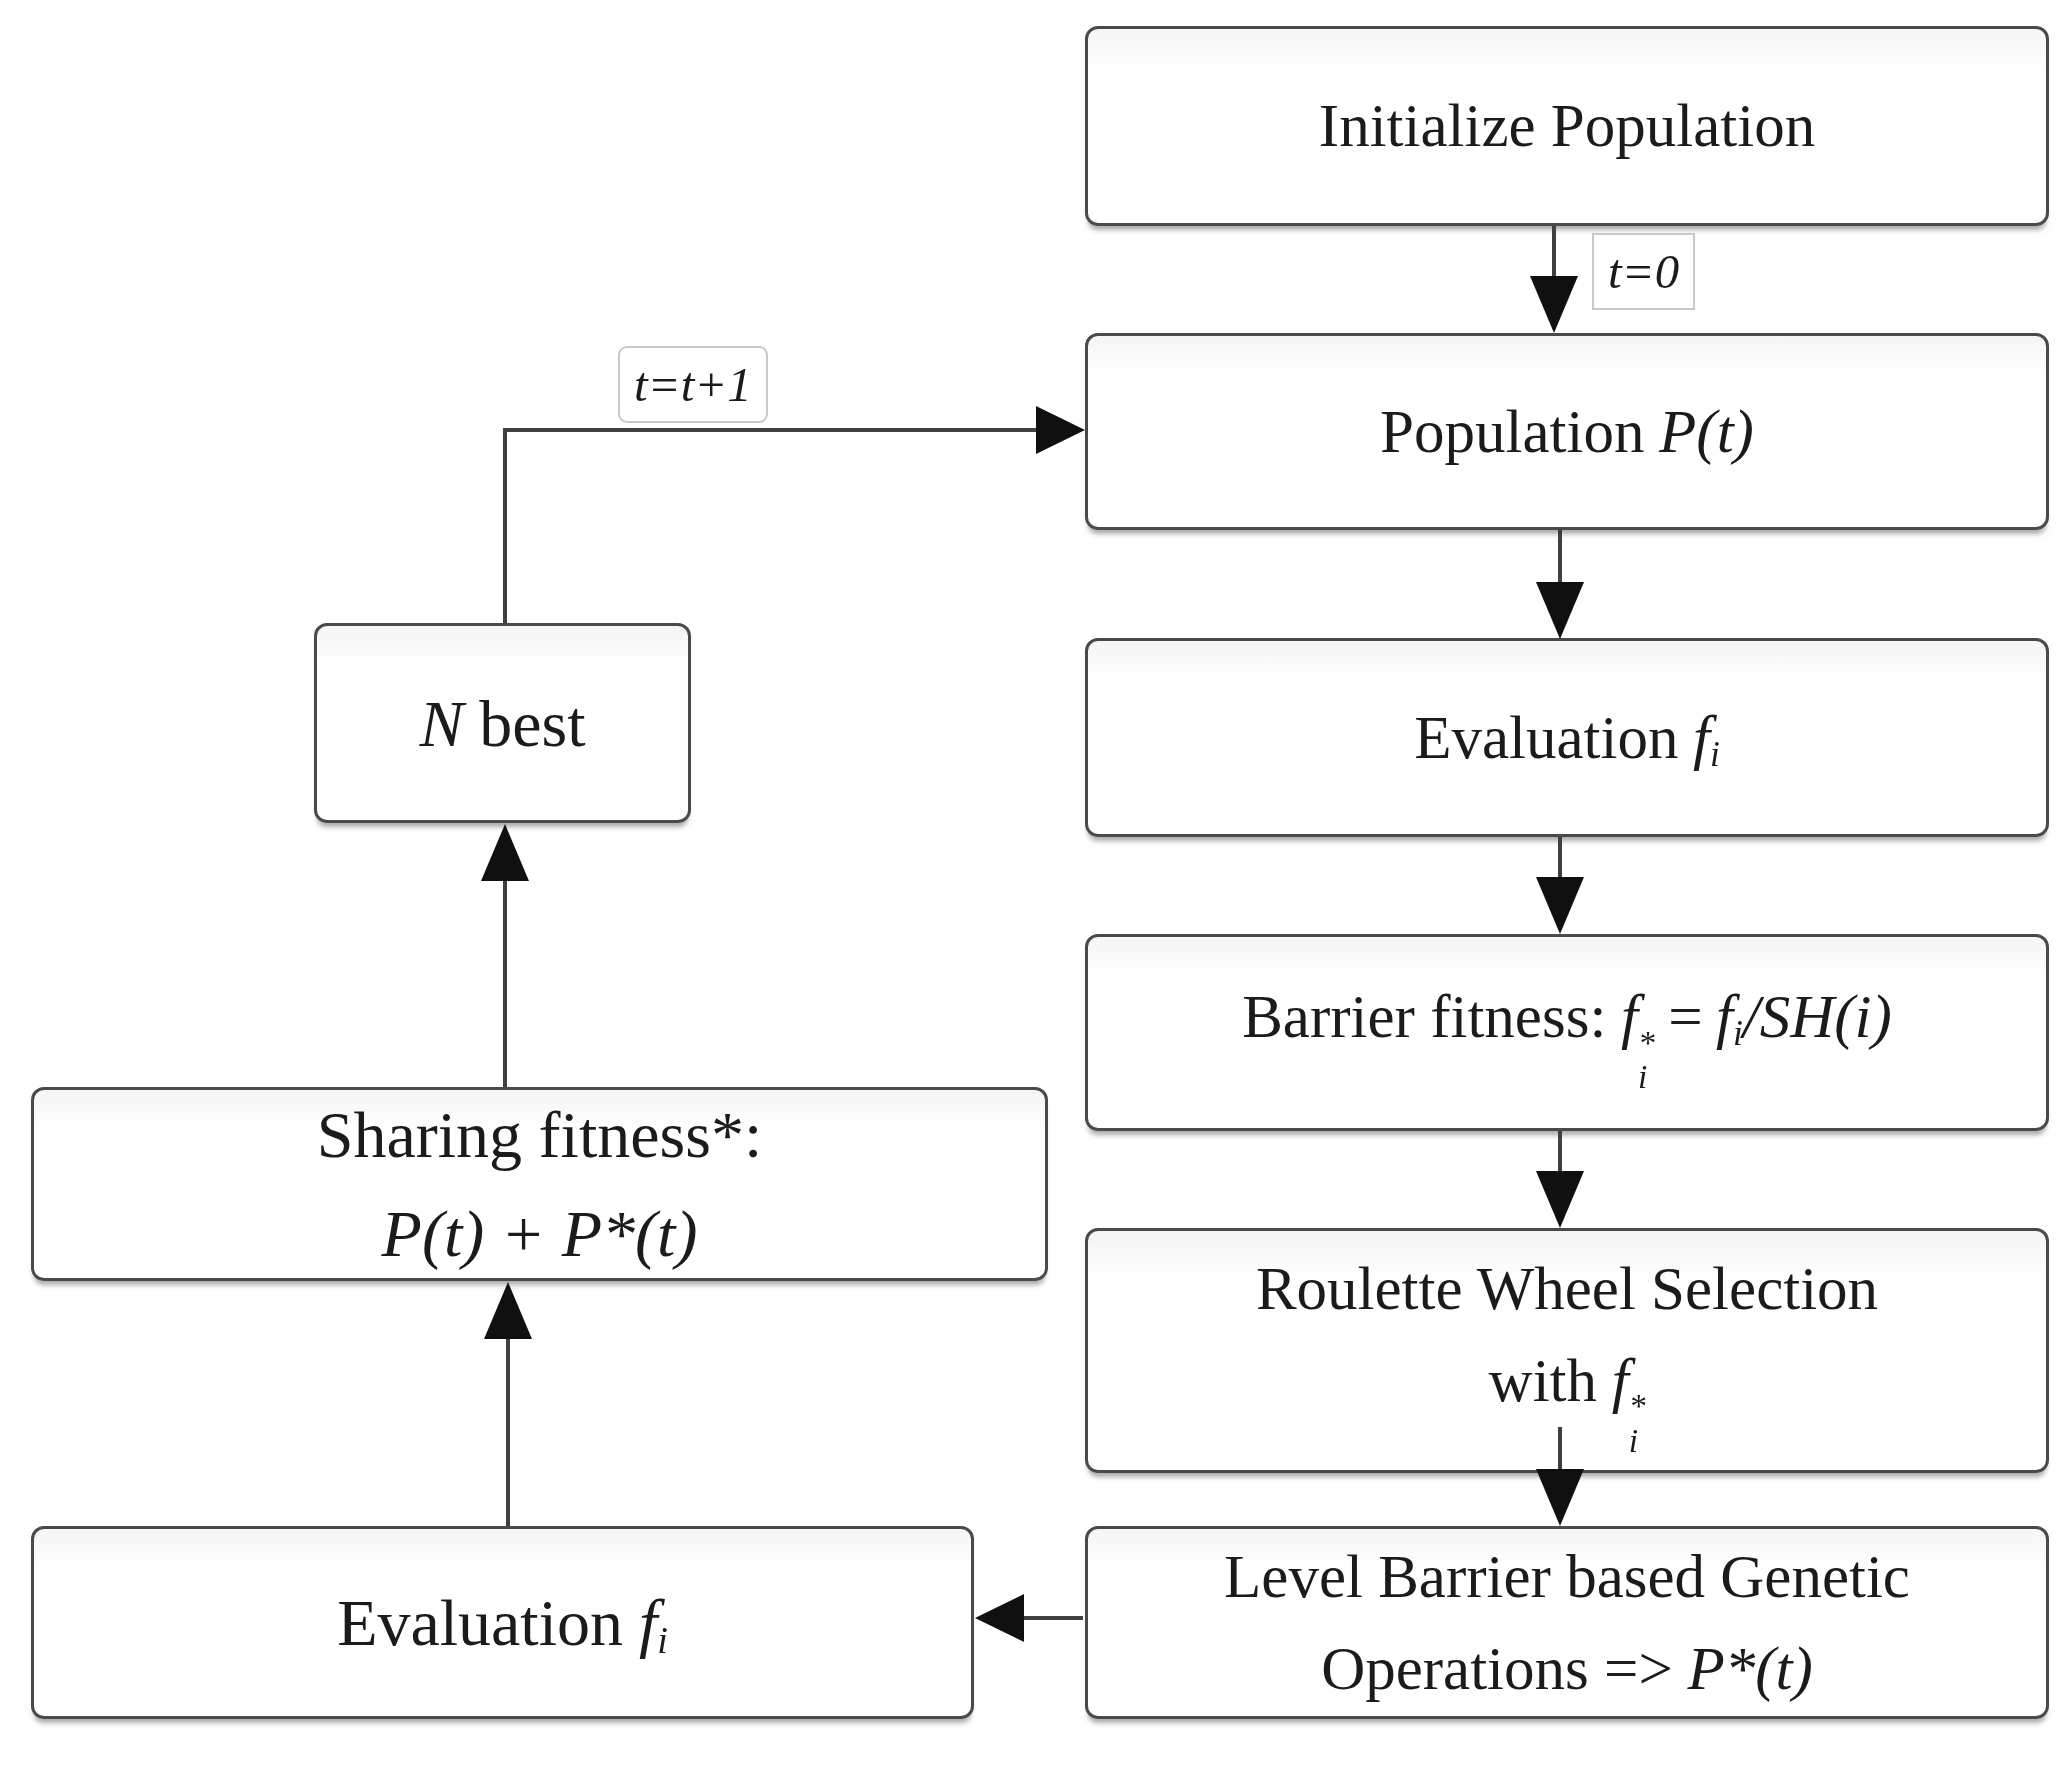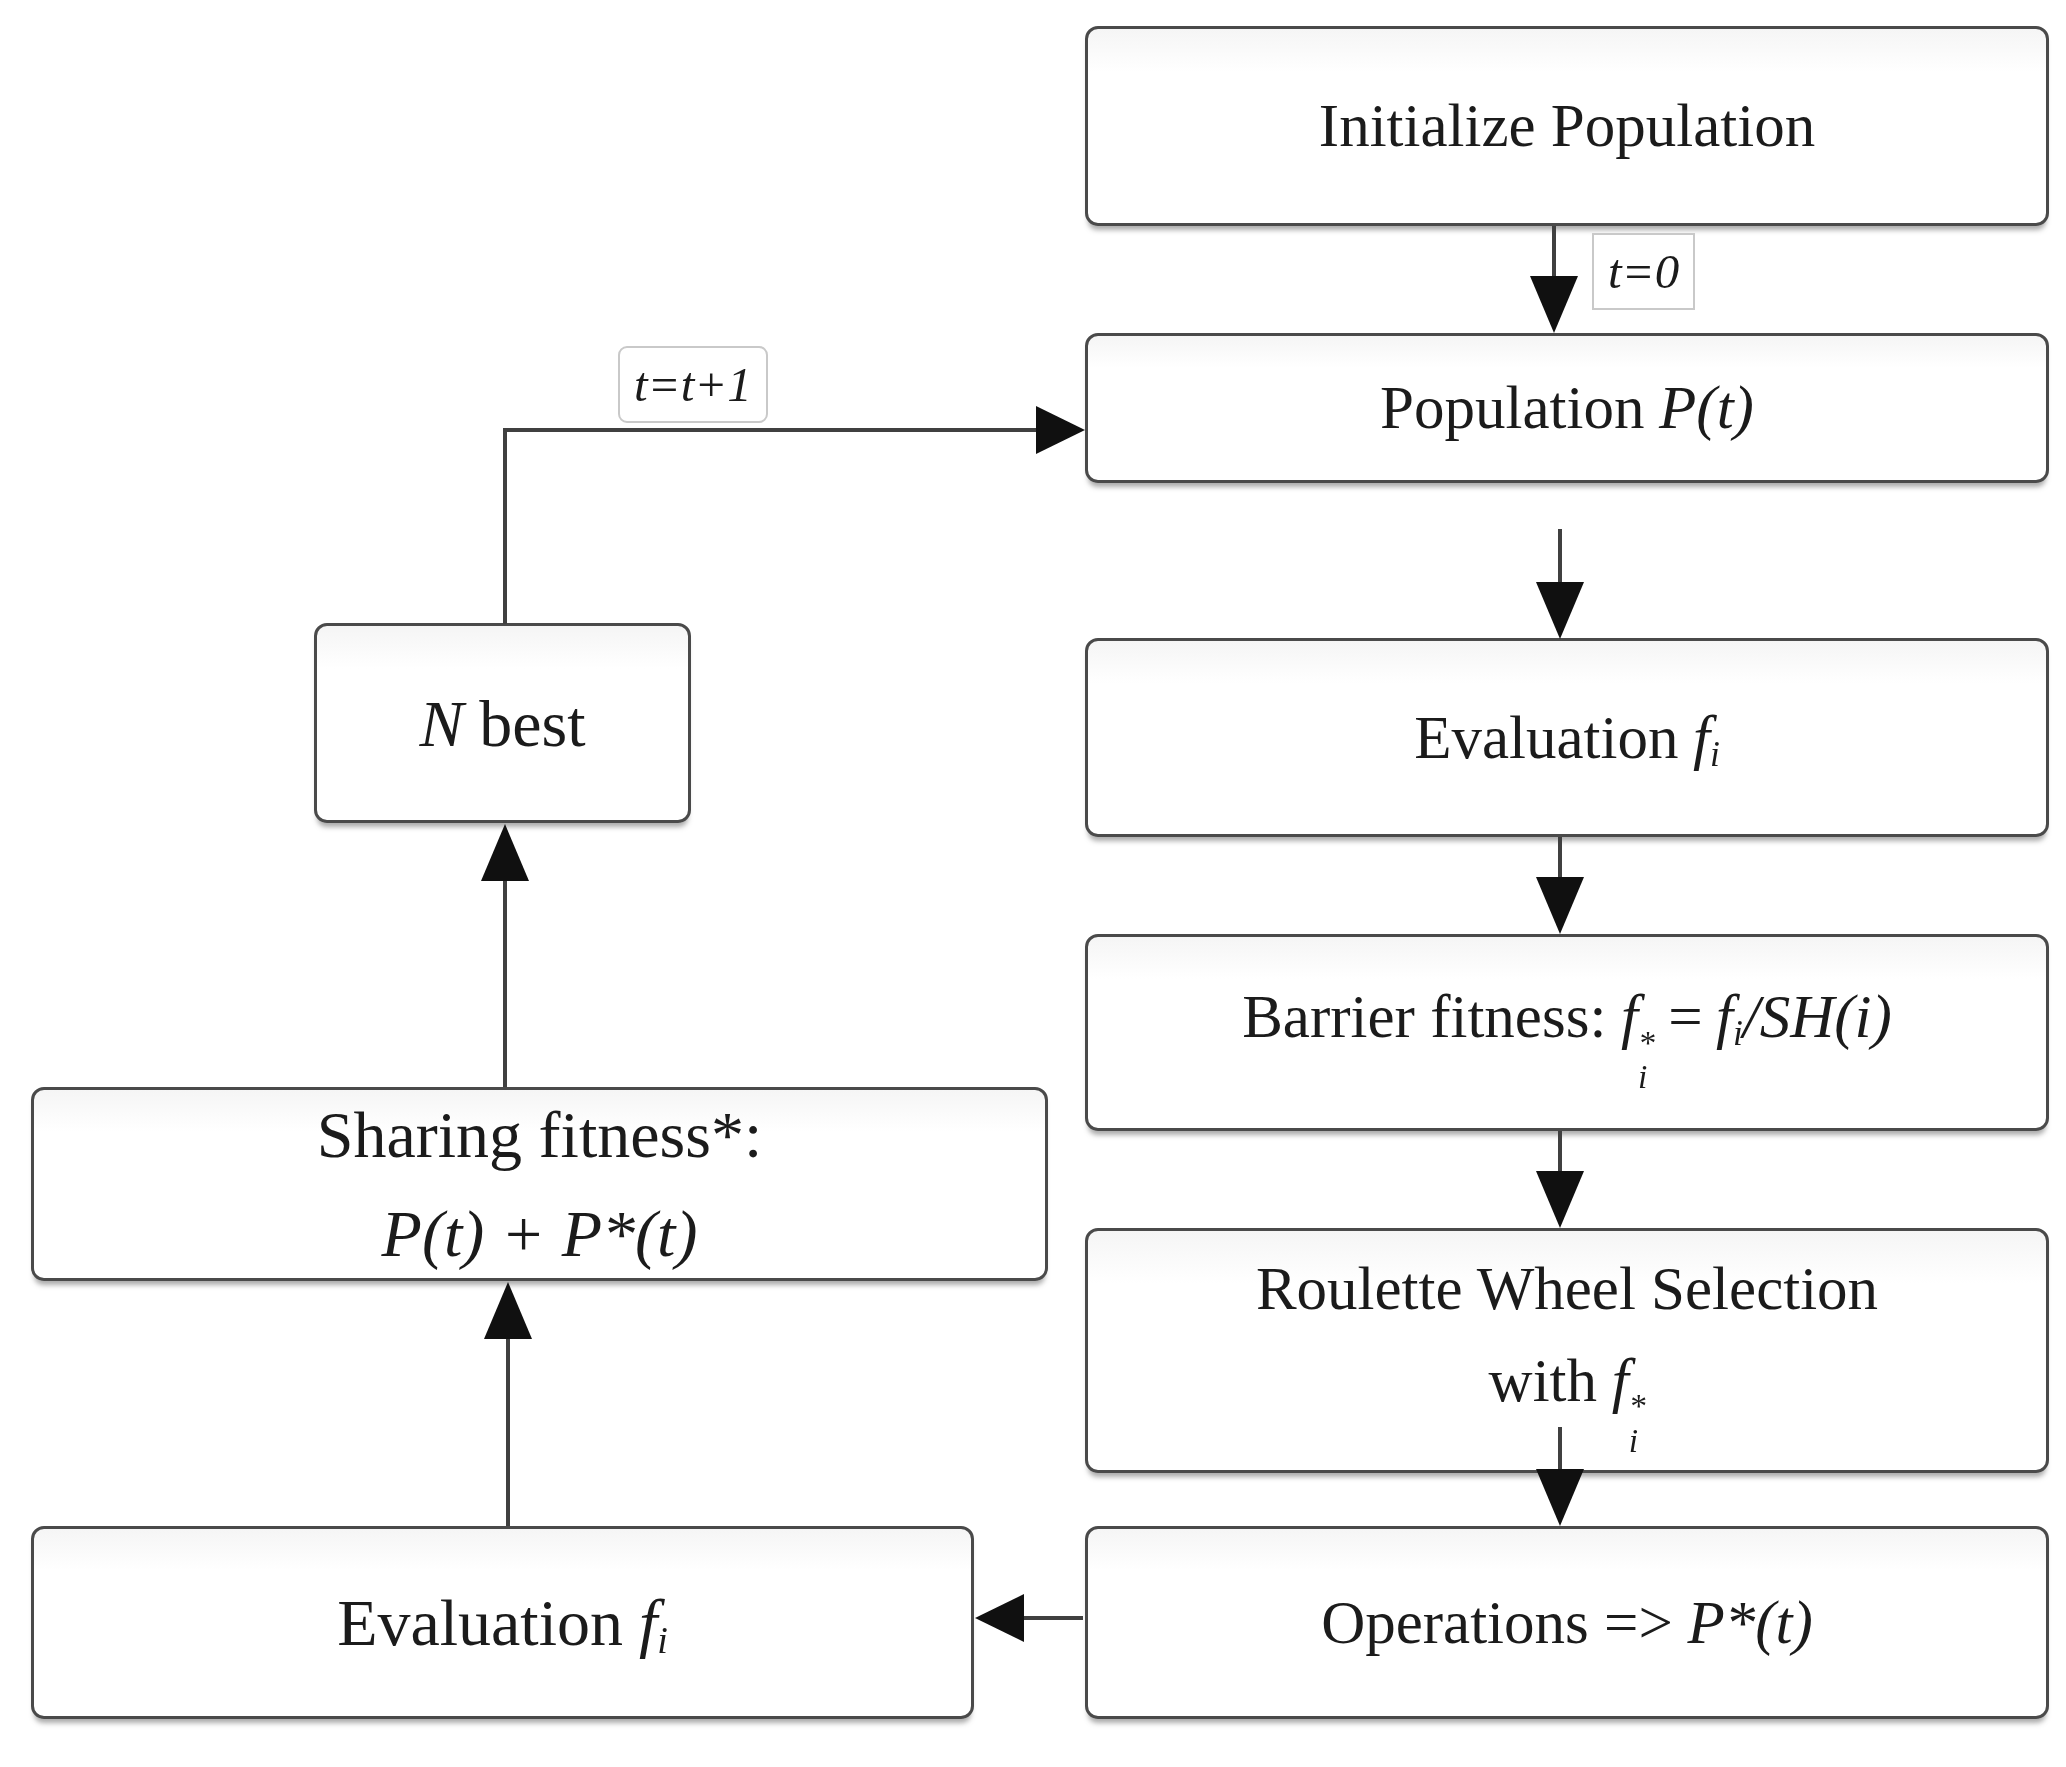--- a/index.html
+++ b/index.html
@@ -40,21 +40,21 @@
 </style>
 </head>
 <body>
 
 <div class="canvas">
 
   <div class="fbox rtext" style="left:1085px;top:26px;width:964px;height:200px;">
     <span>Initialize Population</span>
   </div>
 
-  <div class="fbox rtext" style="left:1085px;top:333px;width:964px;height:150px;">
+  <div class="fbox rtext" style="left:1085px;top:333px;width:964px;height:197px;">
     <div>
       <span class="mr">Population</span><i class="mvar">P(t)</i>
     </div>
   </div>
 
   <div class="fbox rtext" style="left:1085px;top:638px;width:964px;height:199px;">
     <div>
       <span class="mr">Evaluation</span><i class="mvar">f</i><sub class="msub">i</sub>
     </div>
   </div>
@@ -72,20 +72,21 @@
     <div>Roulette Wheel Selection</div>
     <div>
       <span class="mr">with</span><i class="mvar">f</i><span class="vstack">
           <span>*</span>
           <span>i</span>
         </span>
     </div>
   </div>
 
   <div class="fbox rtext" style="left:1085px;top:1526px;width:964px;height:193px;">
+    <div>Level Barrier based Genetic</div>
     <div>
       <span class="mr">Operations =&gt;</span><i class="mvar">P*(t)</i>
     </div>
   </div>
 
   <div class="fbox ltext" style="left:31px;top:1526px;width:943px;height:193px;">
     <div>
       <span class="mr">Evaluation</span><i class="mvar">f</i><sub class="msub">i</sub>
     </div>
   </div>

